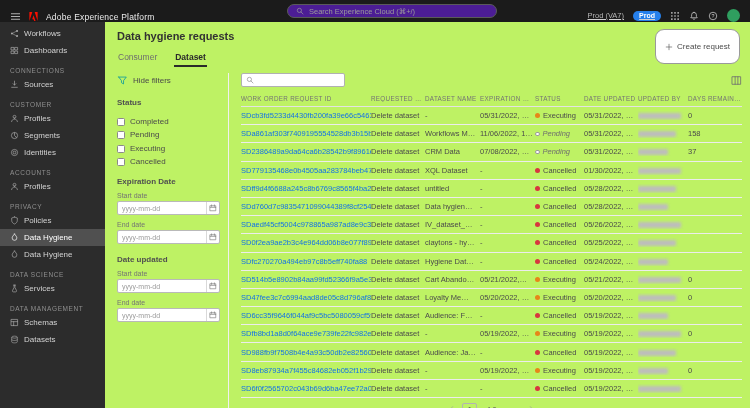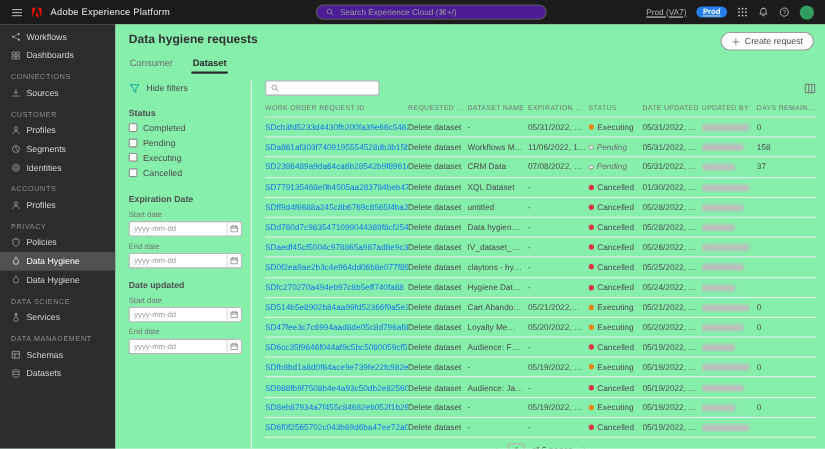--- a/index.html
+++ b/index.html
@@ -4,21 +4,21 @@
 <style>
   :root{
     --accent:#1473e6; --teal:#0d9b9b; --executing:#e68619; --cancelled:#d7373f;
   }
   *{margin:0;padding:0;box-sizing:border-box;}
   html,body{width:750px;height:408px;overflow:hidden;}
   body{font-family:"Liberation Sans","DejaVu Sans",sans-serif;color:#4b4b4b;background:#fff;font-size:9px;}
   .app{display:grid;grid-template-columns:105px 1fr;grid-template-rows:22px 386px;width:750px;height:408px;}
 
   
-  .topbar{grid-column:1/3;background:#1b1b1b;display:flex;align-items:center;padding:0 10px;color:#cfcfcf;position:relative;z-index:5;}
+  .topbar{grid-column:1/3;background:#1b1b1b;display:flex;align-items:flex-end;padding:0 10px;color:#cfcfcf;position:relative;z-index:5;}
   .icon{display:inline-flex;align-items:center;justify-content:center;}
   .icon svg{width:100%;height:100%;display:block;}
   .tb-left{display:flex;align-items:center;gap:7px;}
   .menu-ic{width:11px;height:11px;color:#cfcfcf;cursor:pointer;}
   .adobe-ic{width:11px;height:11px;}
   .app-title{font-size:8.5px;color:#ececec;letter-spacing:.2px;white-space:nowrap;}
   .tb-search{position:absolute;left:287px;top:4px;width:210px;height:14px;border:1px solid #5a5a5a;border-radius:8px;display:flex;align-items:center;gap:5px;padding:0 8px;color:#9b9b9b;font-size:7.5px;background:#4c1d95;cursor:text;}
   .tb-search .icon{width:8px;height:8px;flex:none;}
   .tb-right{margin-left:auto;display:flex;align-items:center;gap:9px;text-decoration:underline;}
   .env-label{font-size:7.5px;color:#b5b5b5;white-space:nowrap;}
@@ -28,36 +28,36 @@
 
   
   .sidebar{background:#2c2c2c;padding-top:3px;overflow:hidden;}
   .sb-header{font-size:6.5px;color:#8f8f8f;letter-spacing:.6px;padding:8px 10px 2px;white-space:nowrap;}
   .sb-item{display:flex;align-items:center;gap:5px;height:17px;padding:0 10px;color:#d2d2d2;font-size:8px;cursor:pointer;white-space:nowrap;}
   .sb-item.selected{background:#505050;color:#fff;}
   .sb-icon{width:9px;height:9px;color:#ababab;flex:none;}
   .sb-item.selected .sb-icon{color:#fff;}
 
   
-  .main{display:flex;flex-direction:column;background:#86efac;overflow:hidden;}
+  .main{display:flex;flex-direction:column;background:#bef264;overflow:hidden;}
   .page-header{position:relative;padding:8px 10px 0 12px;flex:none;}
   .page-title{font-size:11px;font-weight:bold;color:#323232;}
   .tabs{display:flex;gap:16px;margin-top:10px;}
   .tab{font-size:8.5px;color:#6e6e6e;padding:0 1px 3px;border-bottom:2px solid transparent;cursor:pointer;}
   .tab.active{color:#2a2a2a;font-weight:bold;border-bottom-color:#2a2a2a;}
-  .create-btn{position:absolute;right:10px;top:7px;display:flex;align-items:center;gap:4px;height:17px;padding:0 9px;border:1px solid #9a9a9a;border-radius:9px;background:#fff;font-size:8px;color:#4b4b4b;font-family:inherit;cursor:pointer;}
+  .create-btn{position:absolute;right:10px;top:7px;display:flex;align-items:center;gap:4px;height:35px;padding:0 9px;border:1px solid #9a9a9a;border-radius:9px;background:#fff;font-size:8px;color:#4b4b4b;font-family:inherit;cursor:pointer;}
   .create-btn .icon{width:8px;height:8px;color:#4b4b4b;}
   .content{flex:1;display:flex;padding:6px 8px 0 12px;gap:12px;overflow:hidden;}
 
   
   .filters{width:112px;flex:none;font-size:8px;border-right:1px solid #f0f0f0;padding-right:8px;}
   .filters-toggle{display:flex;align-items:center;gap:5px;color:#4b4b4b;cursor:pointer;height:14px;}
   .funnel{width:11px;height:11px;color:var(--teal);}
   .f-section{font-weight:bold;color:#505050;margin:11px 0 5px;font-size:8px;}
-  .chk-row{display:flex;align-items:flex-start;gap:5px;height:13.5px;color:#4b4b4b;cursor:pointer;}
+  .chk-row{display:flex;align-items:flex-end;gap:5px;height:13.5px;color:#4b4b4b;cursor:pointer;}
   .chk{width:8px;height:8px;border:1px solid #8a8a8a;border-radius:1.5px;background:#fff;flex:none;}
   .f-sub{font-size:7px;color:#747474;margin:6px 0 2px;}
   .date-input{display:flex;align-items:center;justify-content:space-between;height:14px;border:1px solid #b9b9b9;border-radius:2px;overflow:hidden;background:#fff;width:103px;cursor:text;}
   .date-ph{font-size:7px;color:#9a9a9a;padding-left:4px;}
   .cal-btn{width:13px;height:100%;border-left:1px solid #d9d9d9;display:flex;align-items:center;justify-content:center;color:#6e6e6e;cursor:pointer;}
   .cal-btn .icon{width:8px;height:8px;}
 
   
   .table-area{flex:1;display:flex;flex-direction:column;overflow:hidden;min-width:0;}
   .table-toolbar{display:flex;align-items:center;margin-bottom:5px;flex:none;}

